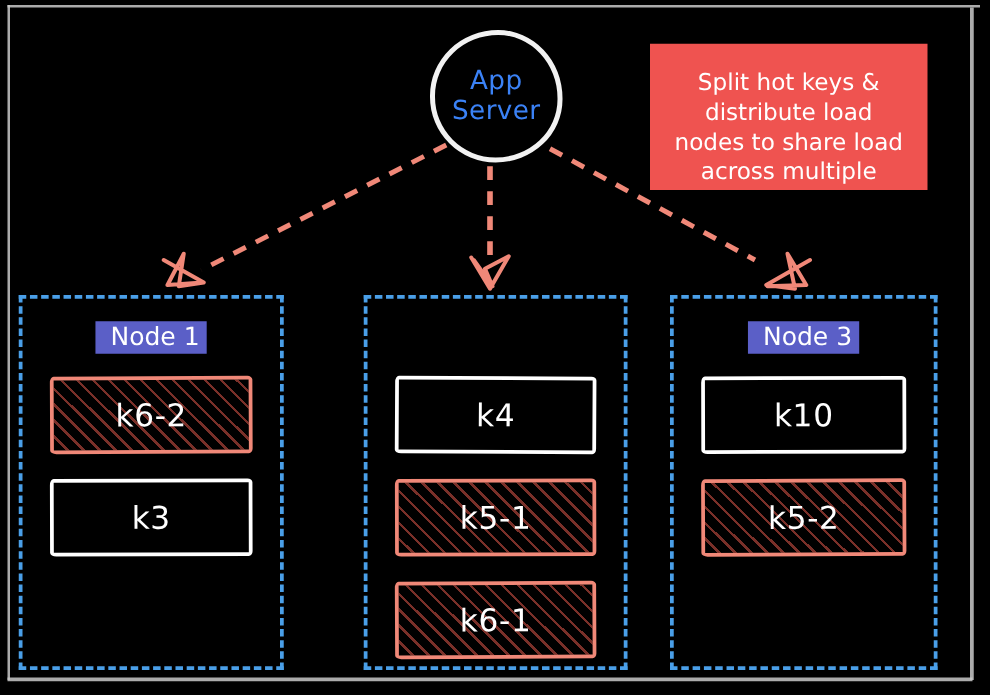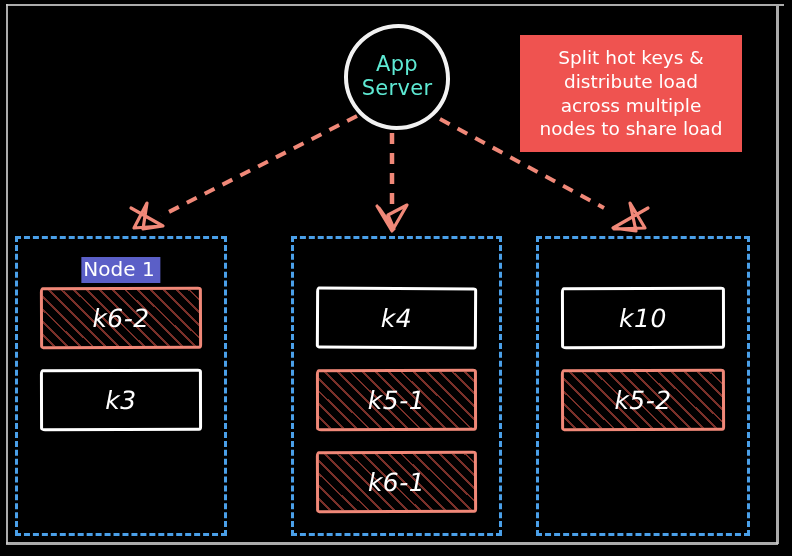--- a/index.html
+++ b/index.html
@@ -45,39 +45,39 @@
     border-radius: 52% 49% 51% 50% / 50% 52% 48% 50%;
     box-sizing: border-box;
     display: flex;
     flex-direction: column;
     align-items: center;
     justify-content: center;
     line-height: 1.12;
   }
   .app-server span {
     display: block;
-    color: #5eead4;
+    color: #3b82f6;
     font-size: 21px;
     text-align: center;
     letter-spacing: 0.3px;
   }
 
   
   .annotation {
     position: absolute;
     left: 520px;
     top: 35px;
     width: 222px;
     height: 117px;
     background: #ef5350;
     box-sizing: border-box;
     display: flex;
     flex-direction: column;
     align-items: center;
-    justify-content: center;
+    justify-content: flex-end;
     padding: 2px 4px;
   }
   .annotation span {
     display: block;
     color: #ffffff;
     font-size: 18.5px;
     line-height: 1.28;
     text-align: center;
     white-space: nowrap;
   }
@@ -105,31 +105,30 @@
   .node-3 { left: 536px; width: 214px; }
 
   .node-label {
     position: absolute;
     top: 18px;
     left: 50%;
     transform: translateX(-50%);
     background: #5b5fc7;
     color: #ffffff;
     font-size: 20px;
-    padding: 1px 6px 2px 2px;
+    padding: 1px 6px 2px 12px;
     white-space: nowrap;
     line-height: 1.15;
   }
 
   .keys {
     position: absolute;
     left: 22px;
     right: 22px;
-    top: 48px;
-    font-style: italic;
+    top: 62px;
   }
 
   .key-box {
     position: relative;
     height: 62px;
     margin-bottom: 20px;
     box-sizing: border-box;
     display: flex;
     align-items: center;
     justify-content: center;
@@ -174,22 +173,22 @@
   <div class="frame-edge frame-right"></div>
 
   <div class="app-server">
     <span>App</span>
     <span>Server</span>
   </div>
 
   <div class="annotation">
     <span>Split hot keys &amp;</span>
     <span>distribute load</span>
+    <span>nodes to share load</span>
     <span>across multiple</span>
-    <span>nodes to share load</span>
   </div>
 
   <svg id="connectors" viewBox="0 0 792 556" xmlns="http://www.w3.org/2000/svg">
 
     <line x1="357" y1="116" x2="161" y2="216" stroke="#f08878" stroke-width="4" stroke-dasharray="11 9" stroke-linecap="butt"></line>
     <path d="M 131 208 L 163 226 L 143 229 L 147 203 L 134 228 L 162 226" fill="none" stroke="#f08878" stroke-width="3.2" stroke-linejoin="round" stroke-linecap="round"></path>
 
     <line x1="392" y1="133" x2="392" y2="208" stroke="#f08878" stroke-width="4.5" stroke-dasharray="11 9" stroke-linecap="butt"></line>
     <path d="M 377 206 L 392 231 L 407 205 L 388 215 L 394 229 L 379 208" fill="none" stroke="#f08878" stroke-width="3.2" stroke-linejoin="round" stroke-linecap="round"></path>
 
@@ -217,20 +216,21 @@
       <div class="key-box hot jit-c">
         <span class="key-label">k5-1</span>
       </div>
       <div class="key-box hot jit-a">
         <span class="key-label">k6-1</span>
       </div>
     </div>
   </div>
 
   <div class="node node-3">
+    <div class="node-label">Node 3</div>
     <div class="keys">
       <div class="key-box jit-c">
         <span class="key-label">k10</span>
       </div>
       <div class="key-box hot jit-a">
         <span class="key-label">k5-2</span>
       </div>
     </div>
   </div>
 

